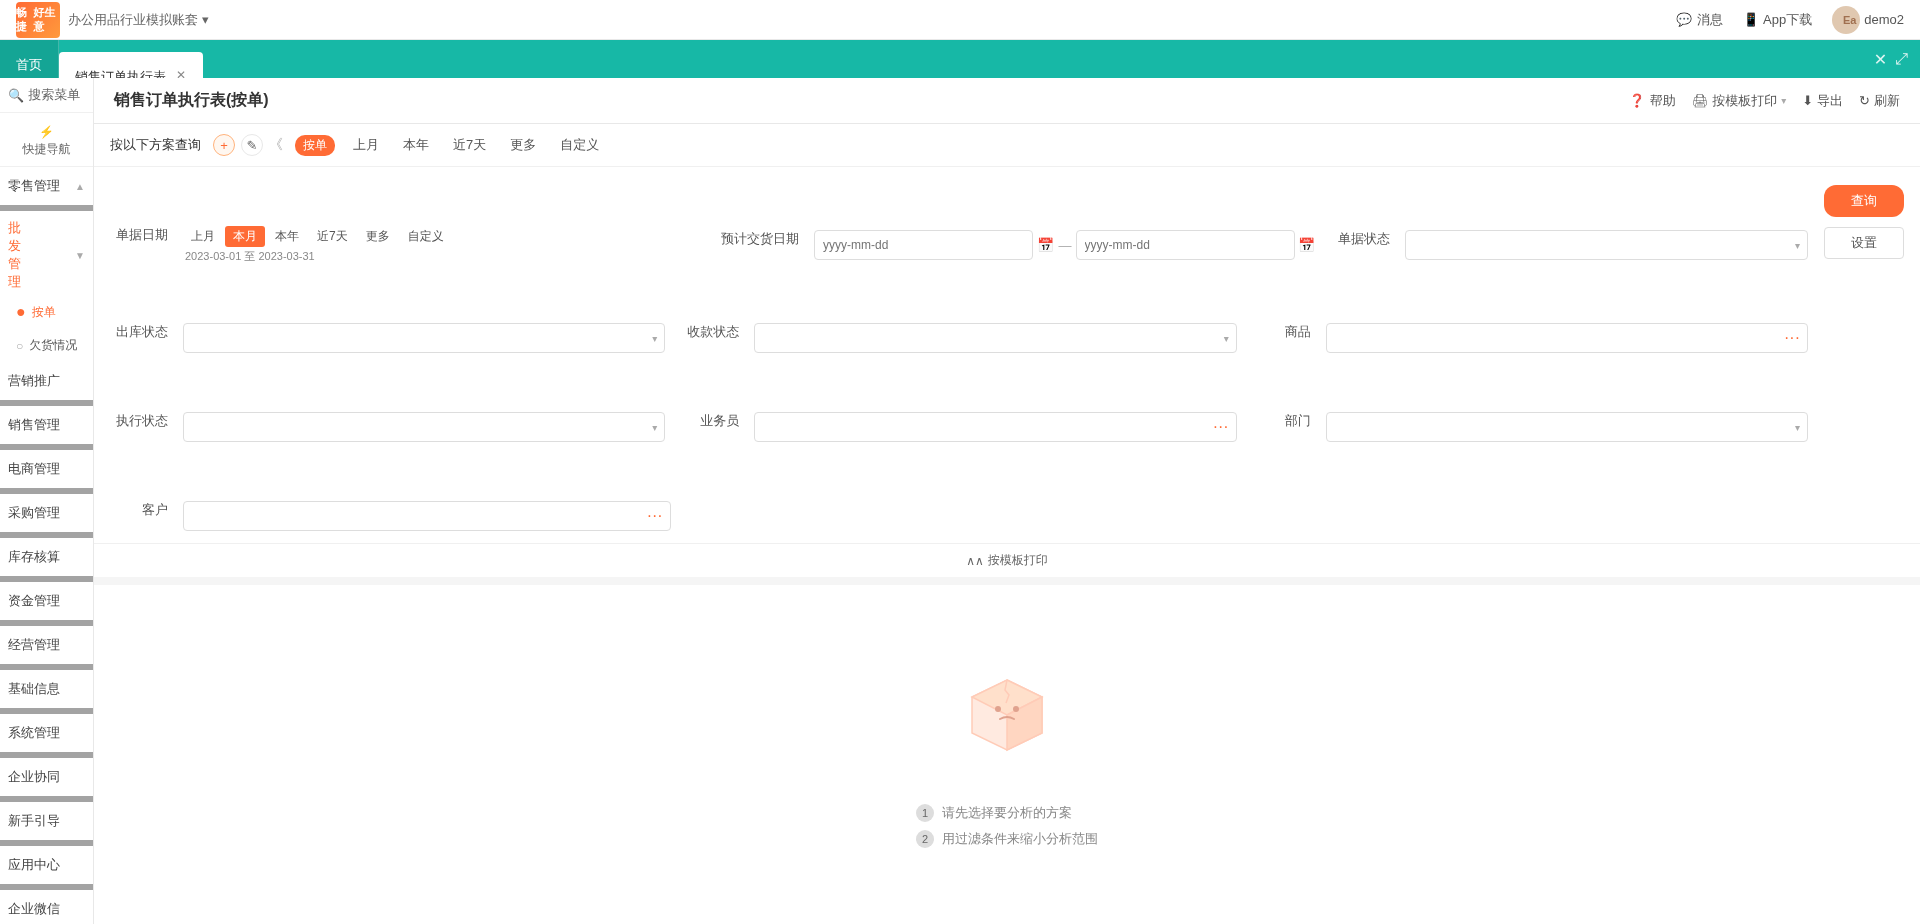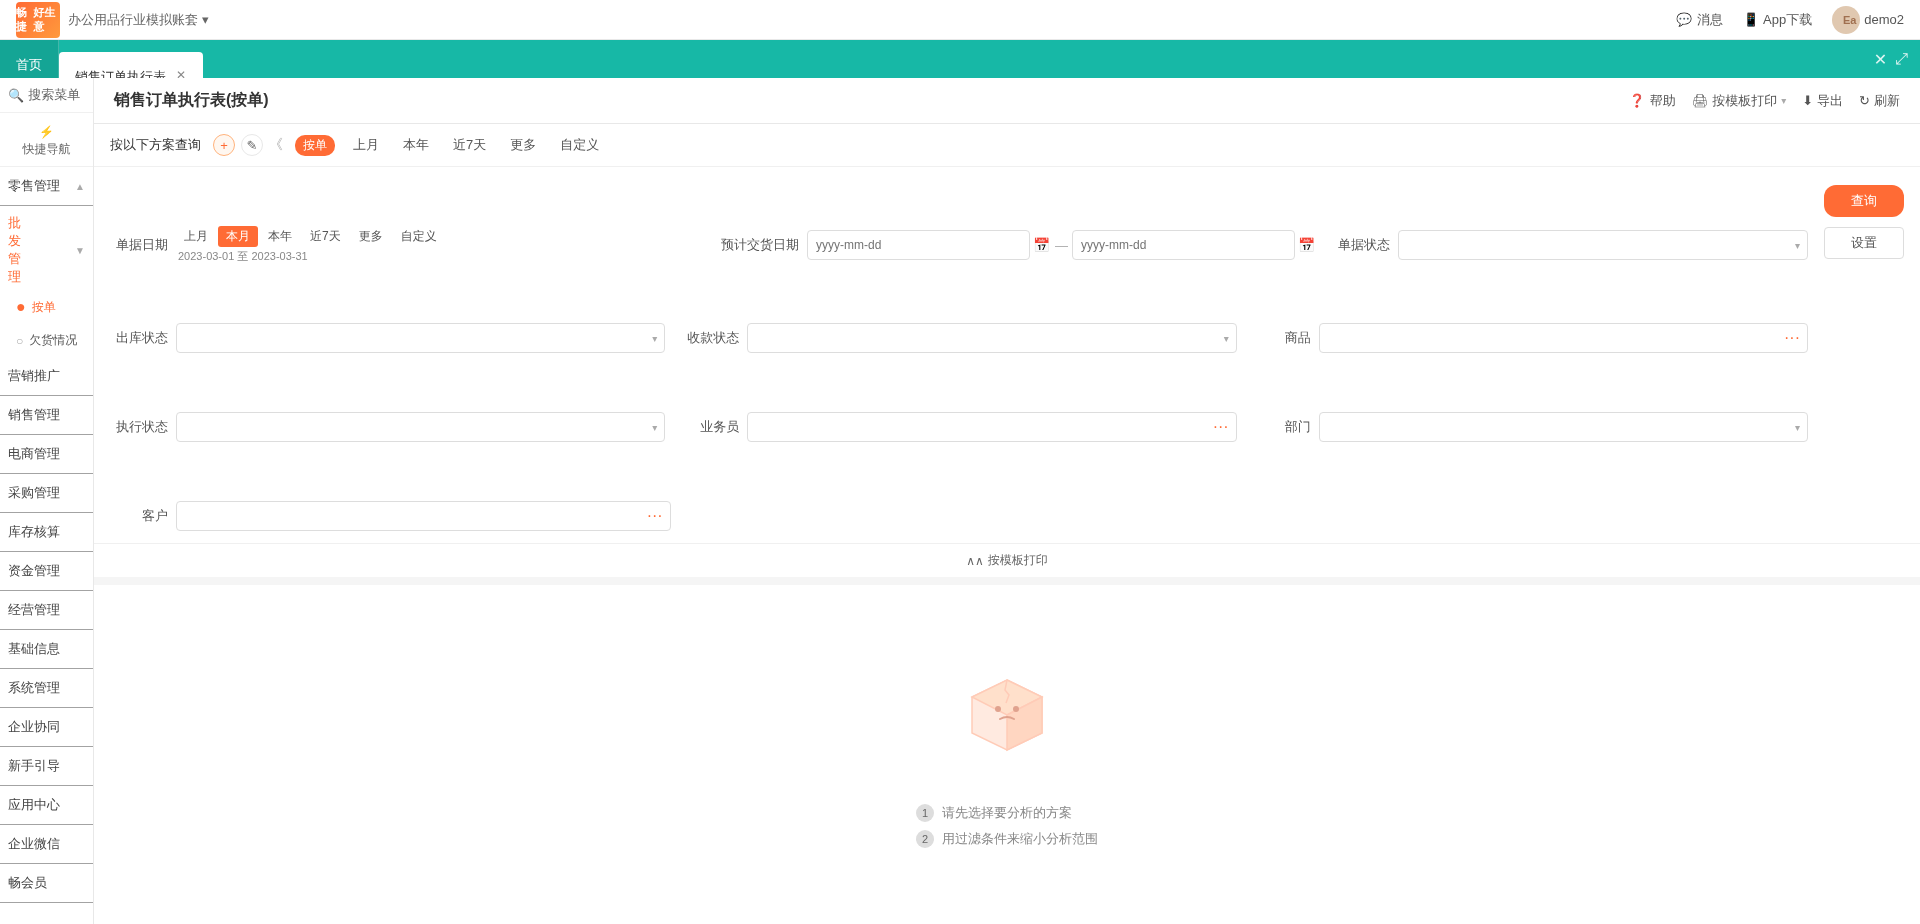--- a/index.html
+++ b/index.html
@@ -81,21 +81,21 @@
     .sidebar-nav-item {
       display: flex; align-items: center; justify-content: center; flex-direction: column;
       padding: 6px 4px;
       font-size: 12px; color: #666; cursor: pointer;
       text-align: center; gap: 2px;
     }
     .sidebar-menu-item {
       padding: 10px 8px;
       font-size: 13px; color: #444; cursor: pointer;
       display: flex; align-items: center; justify-content: space-between;
-      border-bottom: 1px solid #a3a3a3;
+      border-bottom: 6px solid #a3a3a3;
     }
     .sidebar-sub-item {
       padding: 8px 8px 8px 16px;
       font-size: 12px; color: #555; cursor: pointer;
       display: flex; align-items: center; gap: 6px;
       width: 100%;
     }
     .sidebar-sub-item.active { color: #ff6b35; }
     .menu-arrow { font-size: 10px; color: #aaa; }
 
@@ -147,21 +147,21 @@
       padding: 2px 8px;
       border-radius: 10px;
       font-size: 12px;
     }
     .scheme-tag {
       color: #555; font-size: 13px; cursor: pointer; padding: 2px 6px;
     }
 
     .filter-rows { padding: 12px 16px 0 16px; }
     .filter-row { display: flex; align-items: center; gap: 16px; margin-bottom: 12px; flex-wrap: nowrap; }
-    .filter-item { display: flex; align-items: center; gap: 8px; flex: 1; min-width: 200px; margin-top: 47px; }
+    .filter-item { display: flex; gap: 15px; flex: 1; min-width: 200px; margin-top: 47px; }
     .filter-label { font-size: 13px; color: #555; white-space: nowrap; min-width: 58px; text-align: right; }
     .filter-control { flex: 1; display: flex; align-items: center; gap: 4px; }
     .filter-input {
       flex: 1; height: 30px; border: 1px solid #ddd; border-radius: 4px;
       padding: 0 8px; font-size: 13px; color: #333; background: #fff;
       outline: none;
     }
     .filter-select {
       flex: 1; height: 30px; border: 1px solid #ddd; border-radius: 4px;
       padding: 0 8px; font-size: 13px; color: #333; background: #fff;

